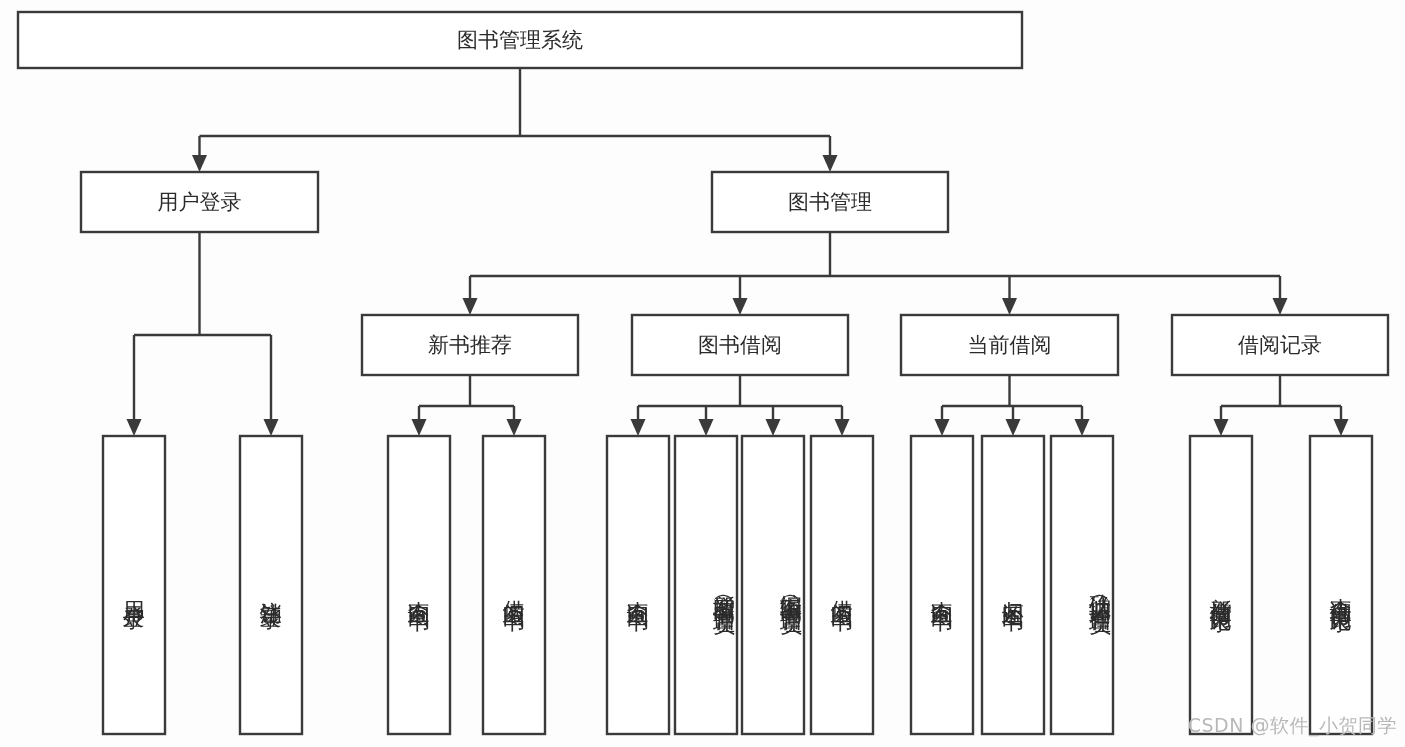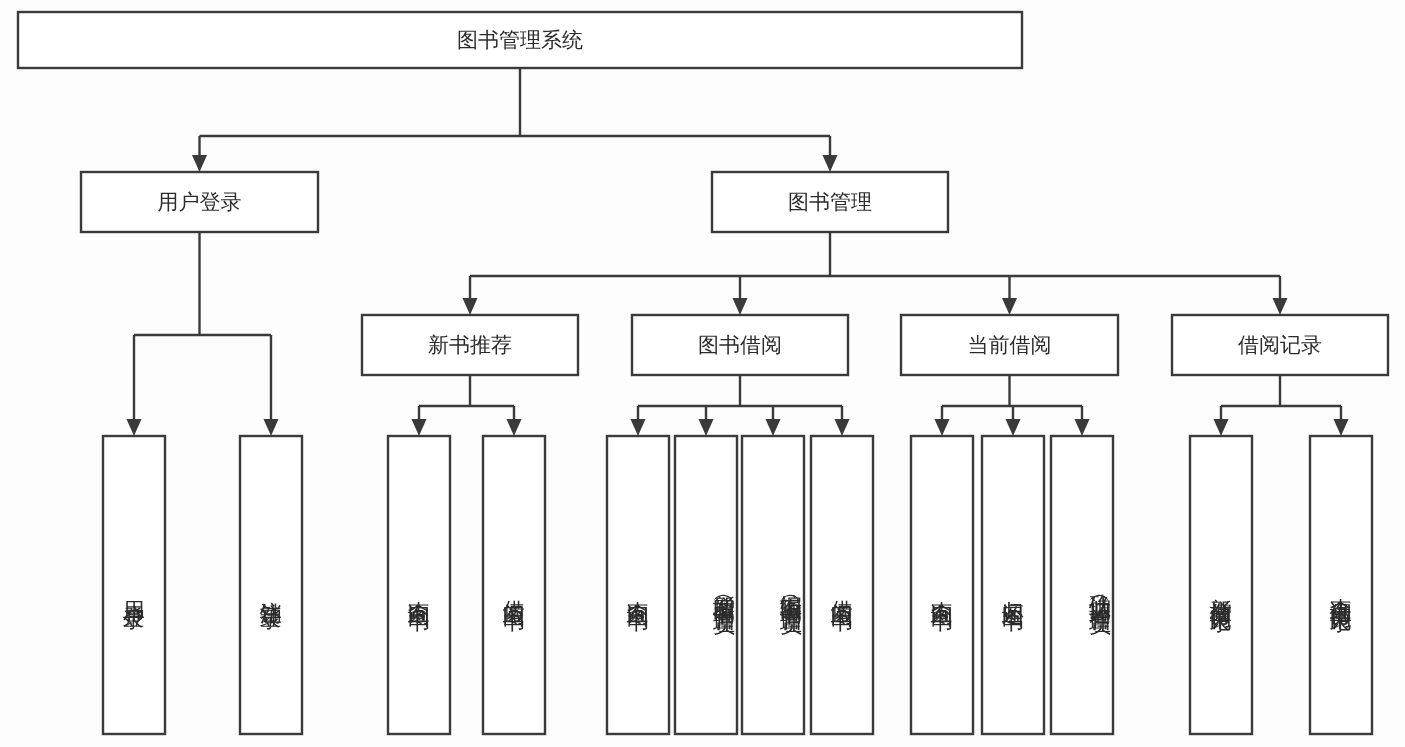--- a/index.html
+++ b/index.html
@@ -182,14 +182,15 @@
       <div class="vert-label" style="left: 675px; top: 450px; width: 62px; height: 278px;">新增图书（管理员）</div>
       <div class="vert-label" style="left: 742px; top: 450px; width: 62px; height: 278px;">编辑图书（管理员）</div>
       <div class="vert-label" style="left: 811px; top: 450px; width: 62px; height: 278px; align-items: center;">借阅图书</div>
       <div class="vert-label" style="left: 911px; top: 450px; width: 62px; height: 278px; align-items: center;">查询图书</div>
       <div class="vert-label" style="left: 982px; top: 450px; width: 62px; height: 278px; align-items: center;">归还图书</div>
       <div class="vert-label" style="left: 1051px; top: 450px; width: 62px; height: 278px;">确认归还（管理员）</div>
       <div class="vert-label" style="left: 1190px; top: 450px; width: 62px; height: 278px; align-items: center;">新增借阅记录</div>
       <div class="vert-label" style="left: 1310px; top: 450px; width: 62px; height: 278px; align-items: center;">查询借阅记录</div>
     </div>
 
+  <div class="watermark">CSDN @软件_小贺同学</div>
 
 </div>
 
 </body></html>

